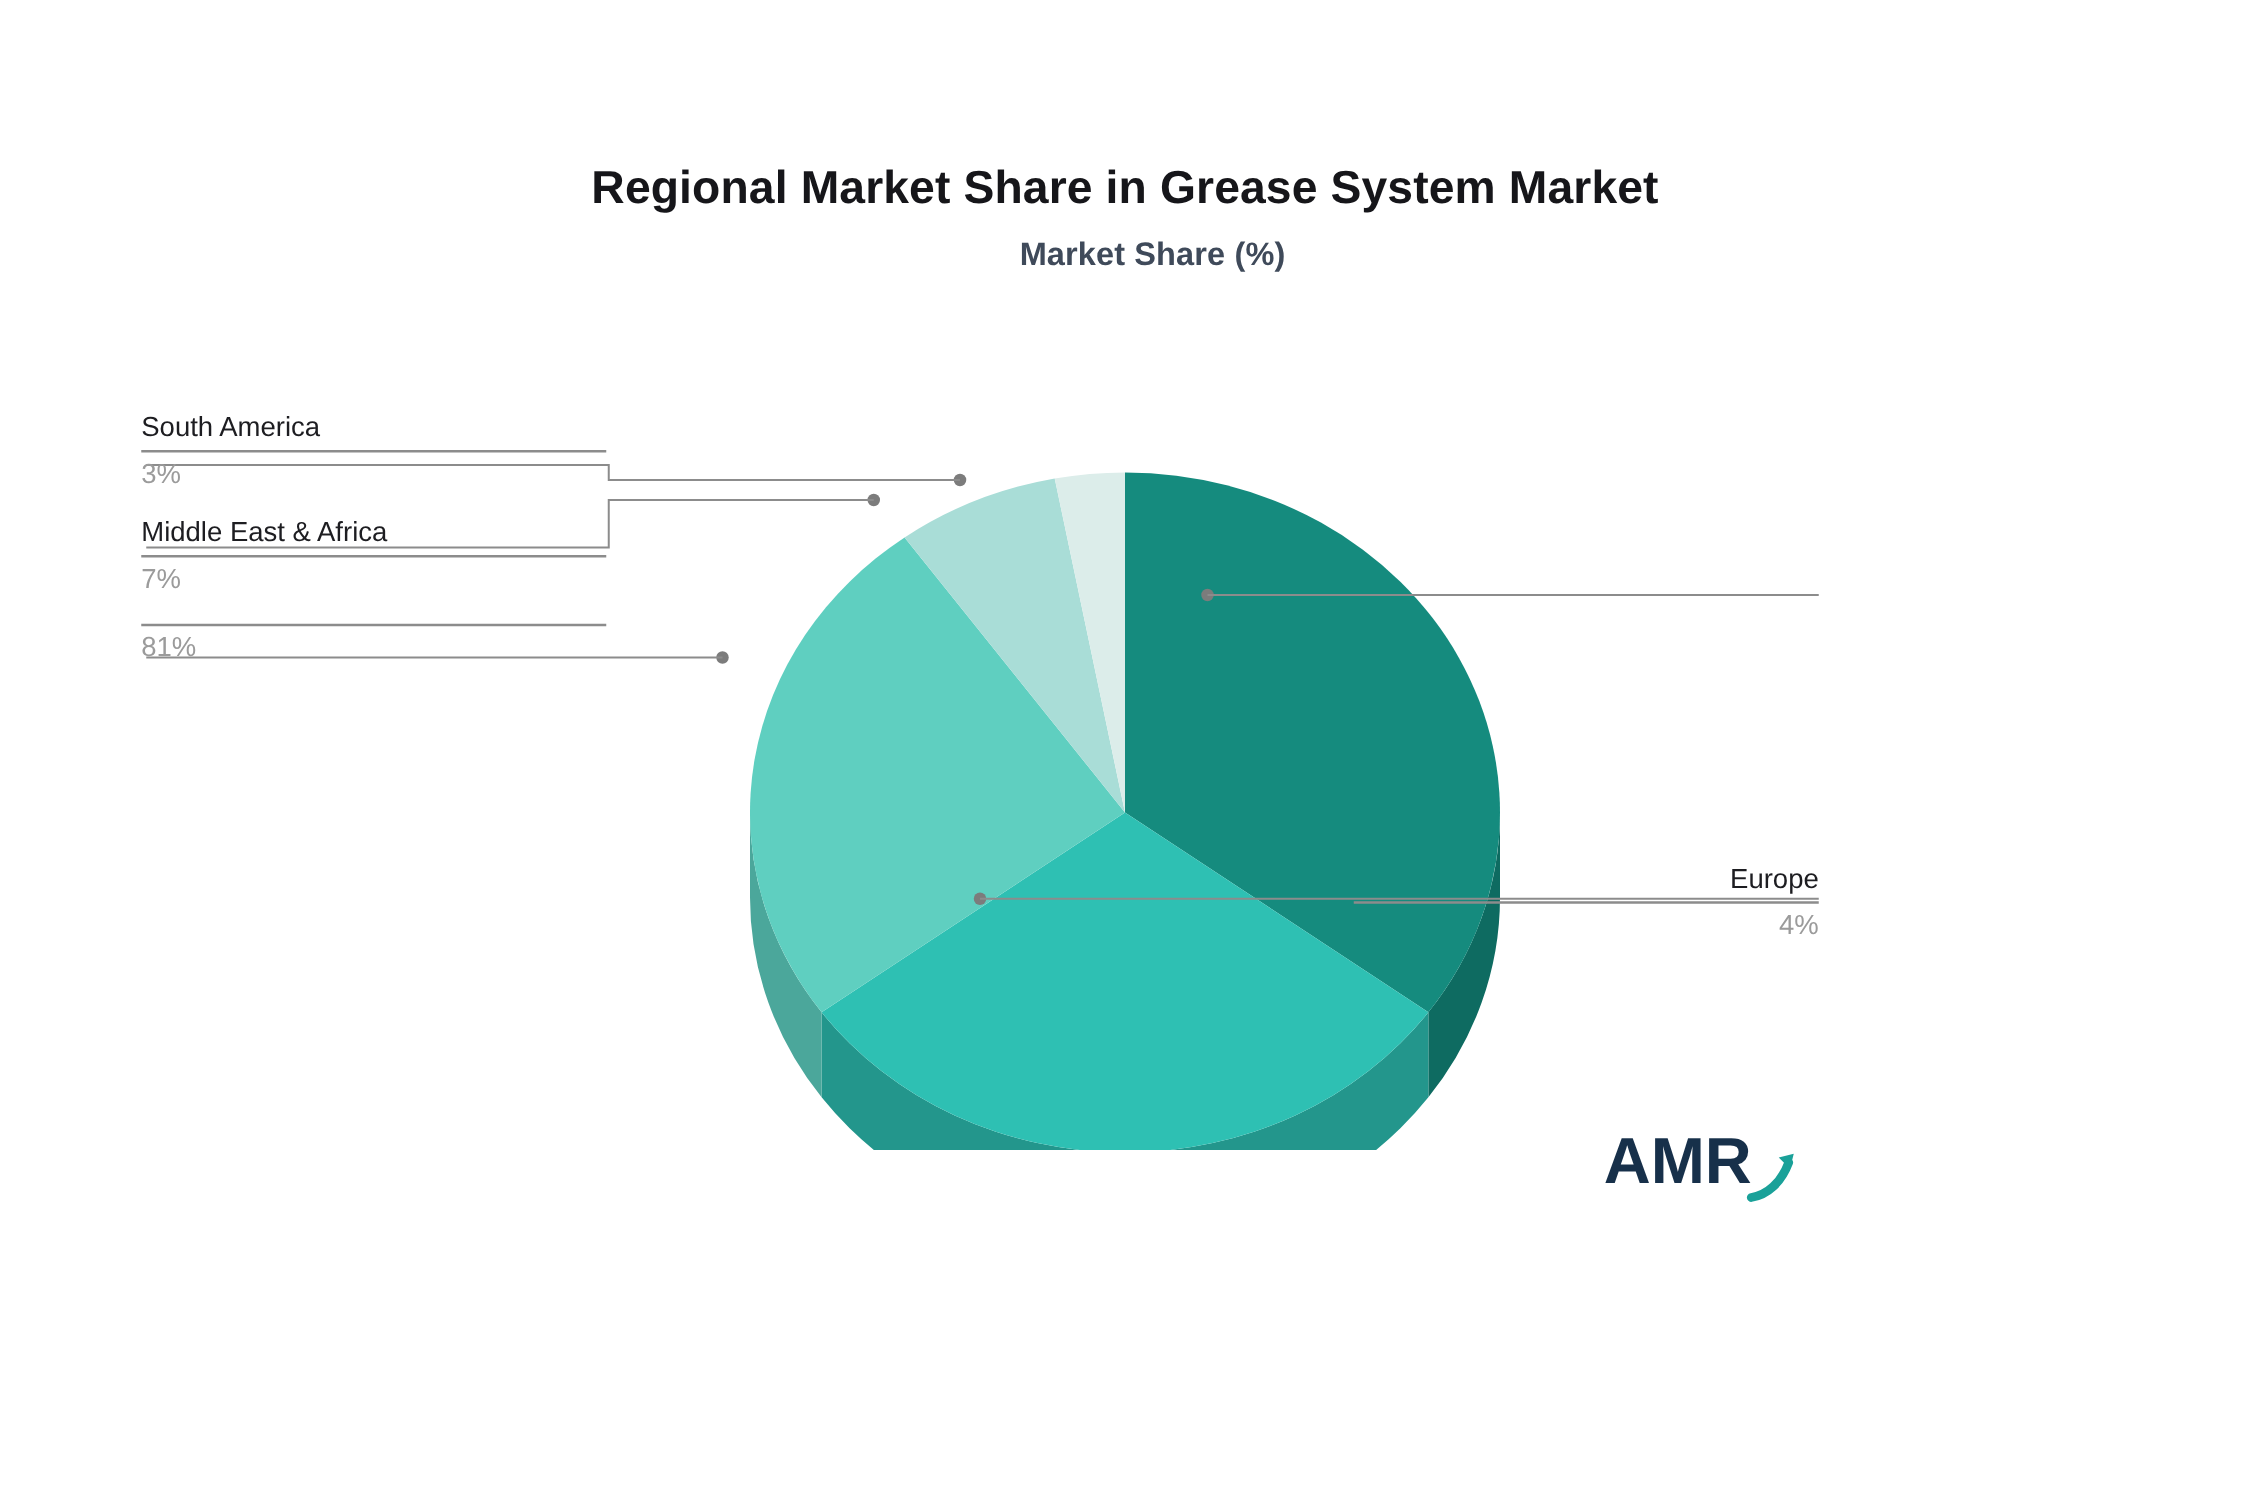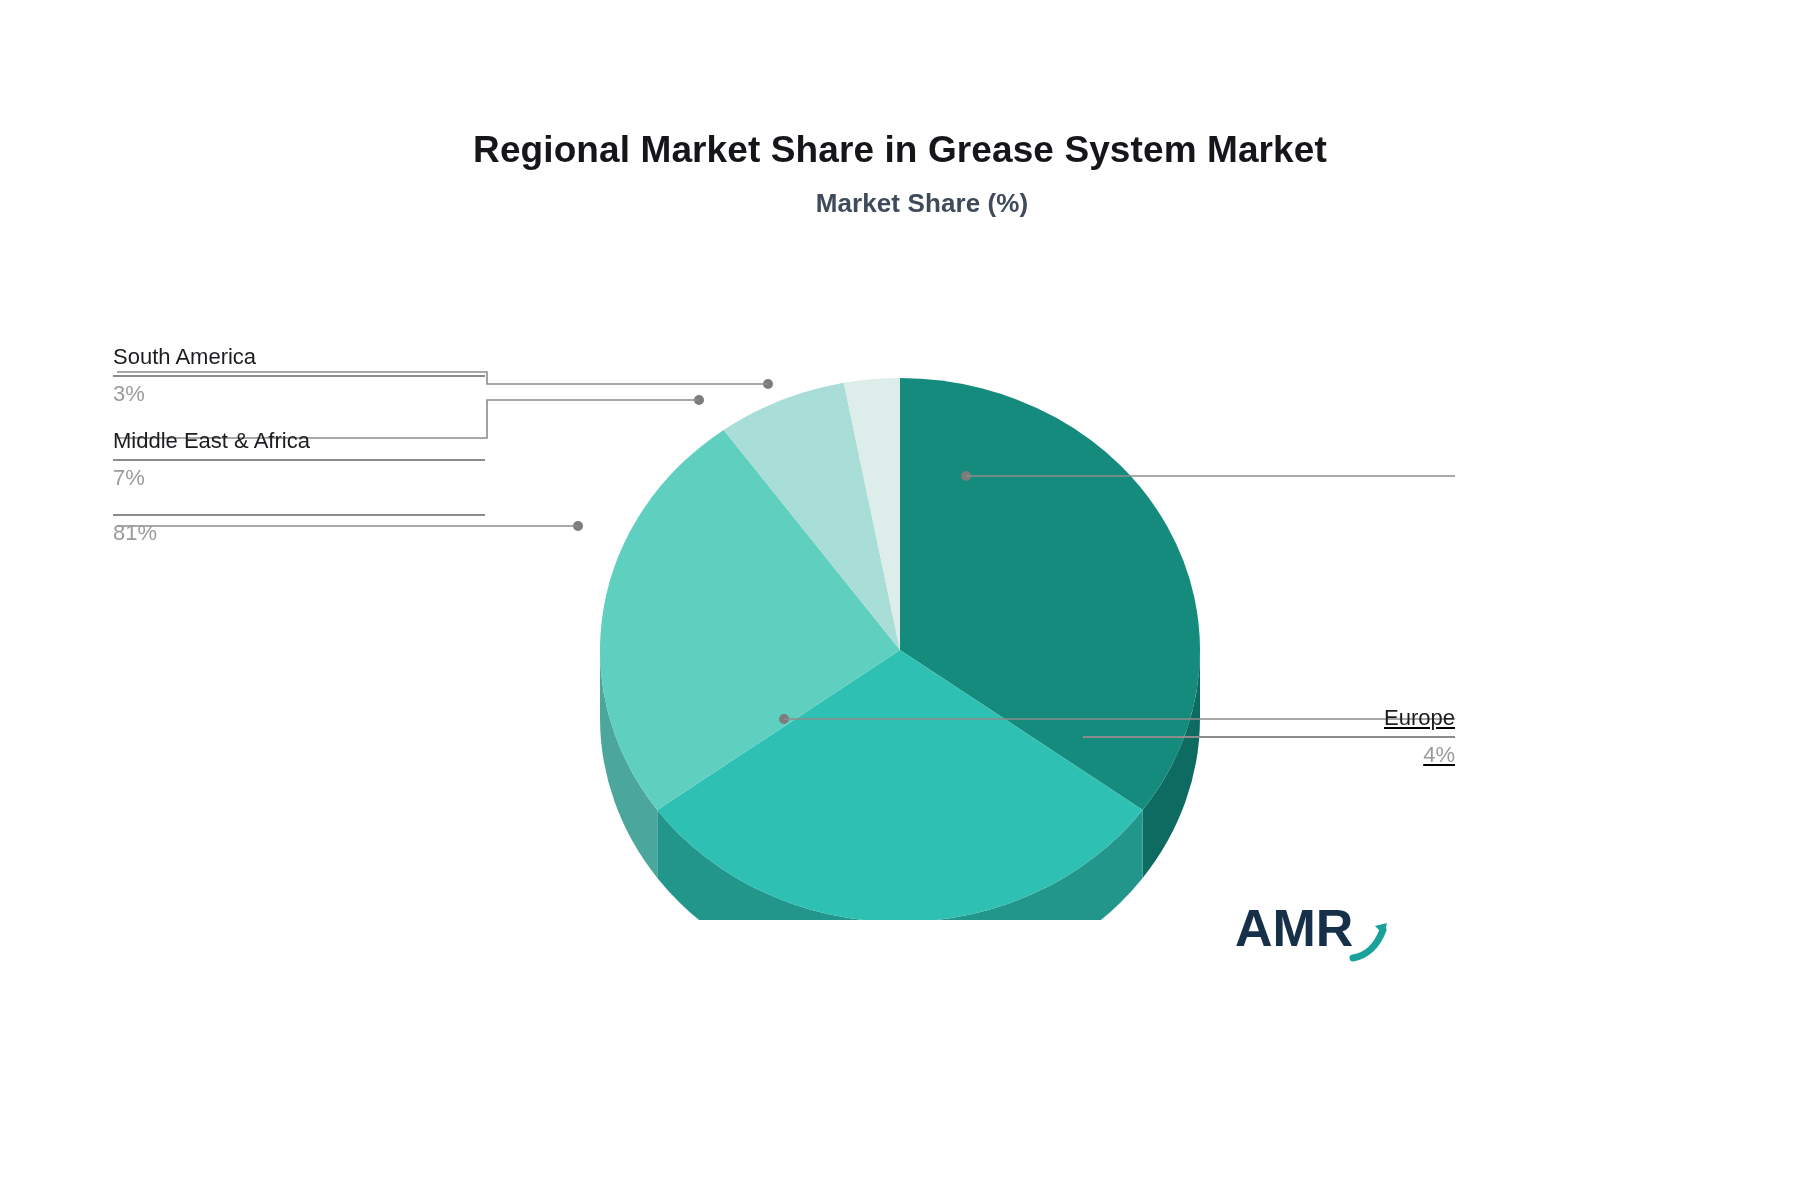--- a/index.html
+++ b/index.html
@@ -54,21 +54,20 @@
     top: 360px;
     width: 660px;
     height: 560px;
   }
   #pie-svg { display: block; }
 
   
   .callout {
     position: absolute;
     font-family: "Liberation Sans", sans-serif;
-    margin-top: 15px;
   }
   .callout .cl-name {
     font-size: 22px;
     color: #1d1d21;
     white-space: nowrap;
     line-height: 1.25;
   }
   .callout .cl-rule {
     height: 0;
     border-top: 2px solid #8c8c8c;
@@ -87,21 +86,21 @@
   #leaders {
     position: absolute;
     left: 0; top: 0;
     width: 1800px; height: 1196px;
     pointer-events: none;
   }
 
   
   #logo {
     position: absolute;
-    left: 1235px;
+    left: 1283px;
     top: 896px;
     width: 160px;
     height: 70px;
   }
 </style>
 </head>
 <body>
 
 <div id="canvas">
 
@@ -167,21 +166,21 @@
     <div class="cl-rule"></div>
     <div class="cl-val">7%</div>
   </div>
 
   <div class="callout left" style="left:113px; top:495px; width:372px;">
     <div class="cl-rule"></div>
     <div class="cl-val">81%</div>
   </div>
 
 
-  <div class="callout right" style="left:1083px; top:689px; width:372px;text-decoration:underline;">
+  <div class="callout right" style="left:1083px; top:689px; width:372px;">
     <div class="cl-name">Europe</div>
     <div class="cl-rule"></div>
     <div class="cl-val">4%</div>
   </div>
 
   <div id="logo">
     <svg width="160" height="70" viewBox="0 0 160 70">
       <text id="logo-text" x="0" y="50" font-family="Liberation Sans, sans-serif" font-size="52" font-weight="bold" fill="#17304a">AMR</text>
       <path id="logo-swoosh" d="M118,62 C131,60 142,50 148,34" stroke="#1aa199" stroke-width="7" fill="none" stroke-linecap="round"></path>
       <path id="logo-arrow" d="M140,30 L152,27 L149,39 Z" fill="#1aa199"></path>

